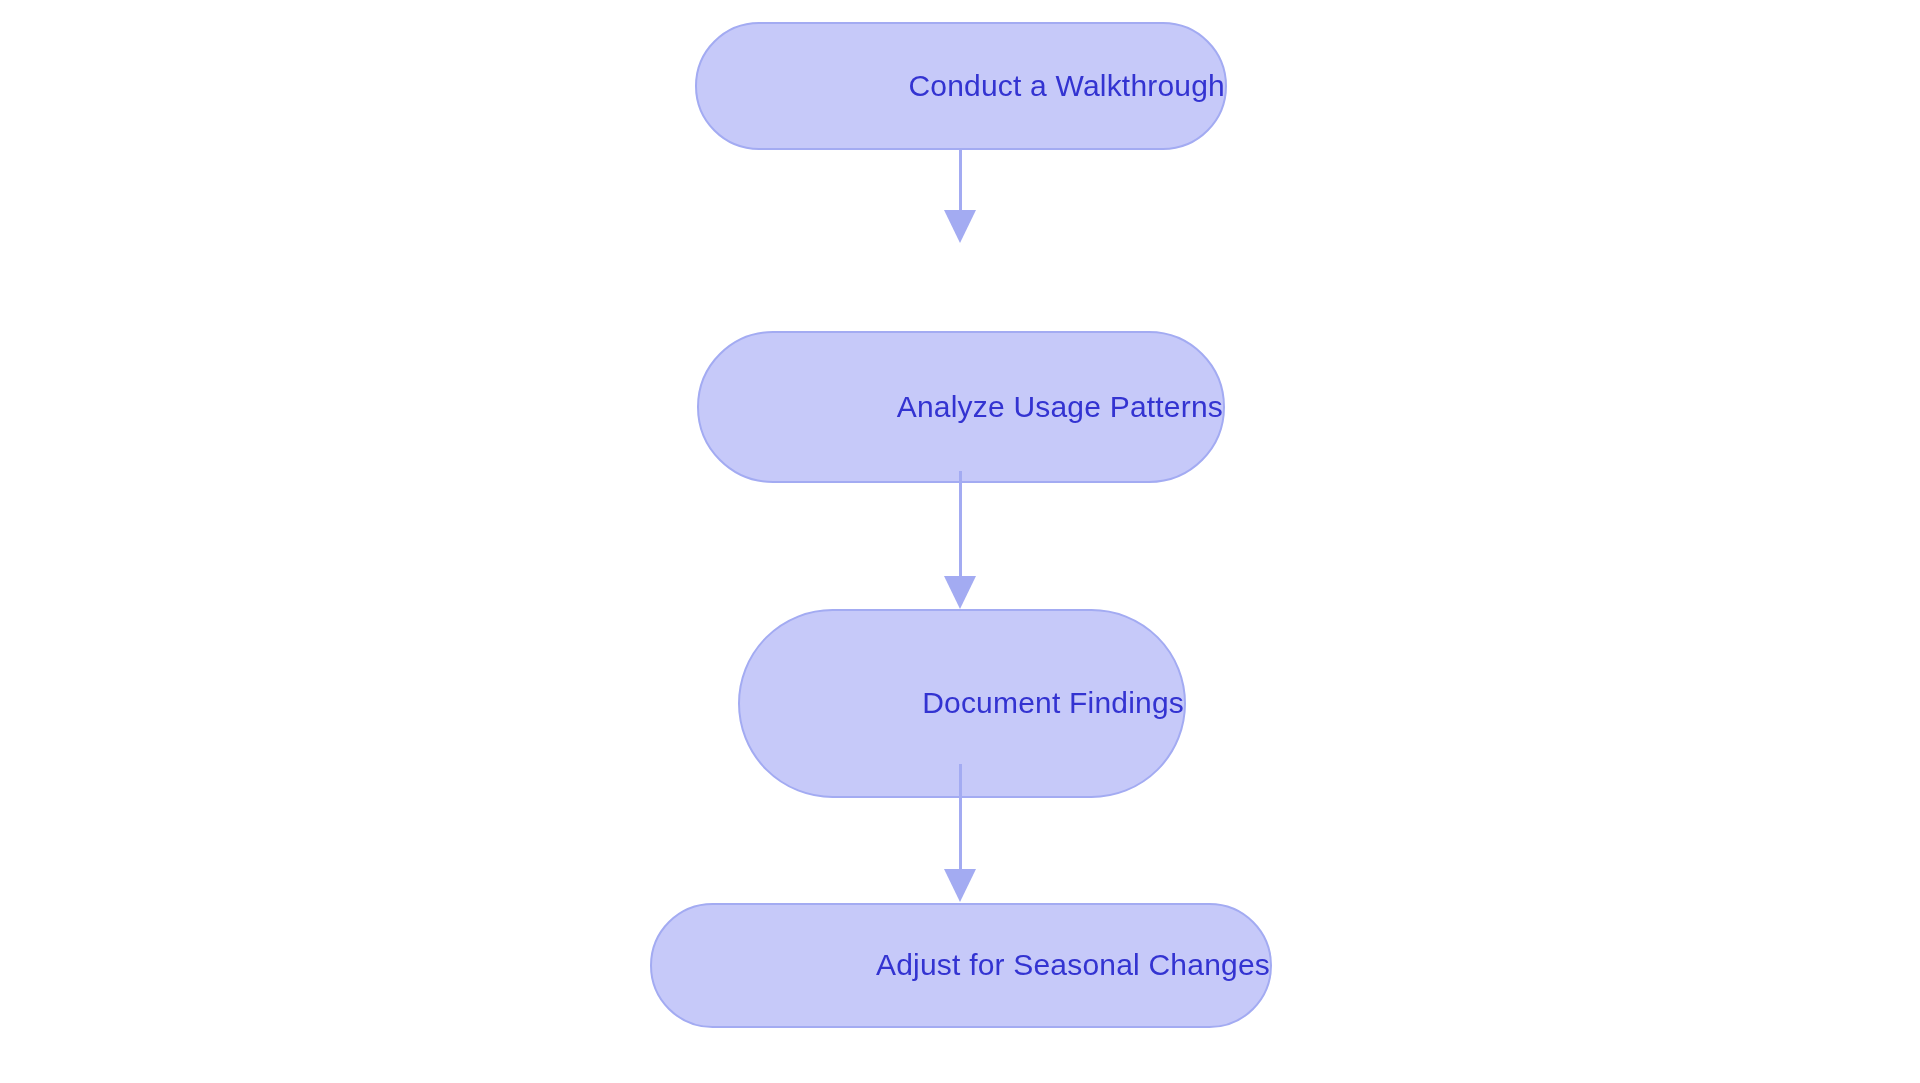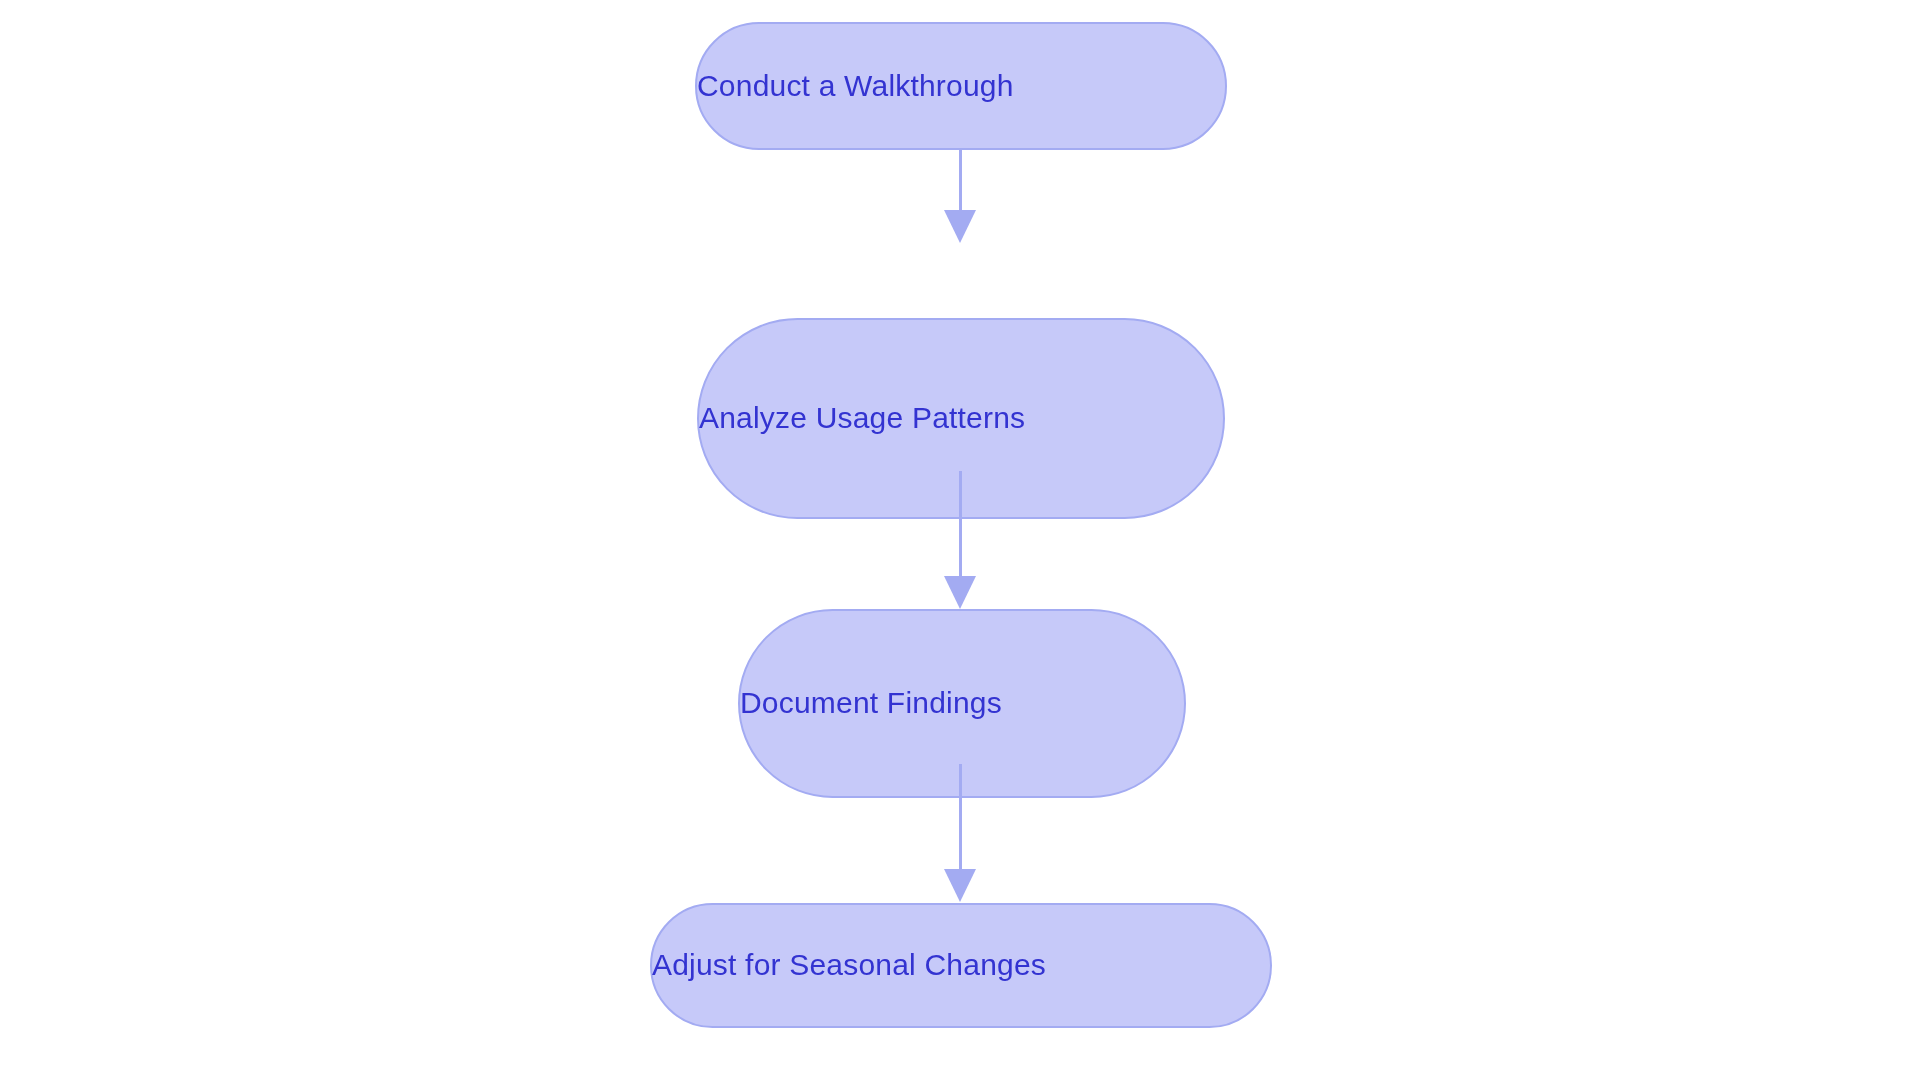--- a/index.html
+++ b/index.html
@@ -18,21 +18,21 @@
     position: relative;
     width: 1920px;
     height: 1083px;
     background: #ffffff;
   }
   .flow-node {
     position: absolute;
     box-sizing: border-box;
     display: flex;
     align-items: center;
-    justify-content: flex-start;
+    justify-content: flex-end;
     background: #c6c9f9;
     border: 2px solid #a3abf2;
     border-radius: 999px;
     color: #3333d1;
     font-size: 30px;
     font-weight: 400;
     letter-spacing: 0.2px;
     line-height: 1.15;
     white-space: nowrap;
     text-align: center;
@@ -56,21 +56,21 @@
   .edge-head {
     position: absolute;
     width: 0;
     height: 0;
     border-left: 16px solid transparent;
     border-right: 16px solid transparent;
     border-top: 33px solid #a3abf2;
   }
   
   #node-0 { left: 695px; top: 22px;  width: 532px; height: 128px; }
-  #node-1 { left: 697px; top: 318px; width: 528px; height: 201px; }
+  #node-1 { left: 697px; top: 331px; width: 528px; height: 152px; }
   #node-2 { left: 738px; top: 609px; width: 448px; height: 189px; }
   #node-3 { left: 650px; top: 903px; width: 622px; height: 125px; }
 
   
   #edge-0 .edge-line { left: 959px; top: 150px; height: 86px; }
   #edge-0 .edge-head { left: 944px; top: 210px; }
   #edge-1 .edge-line { left: 959px; top: 471px; height: 113px; }
   #edge-1 .edge-head { left: 944px; top: 576px; }
   #edge-2 .edge-line { left: 959px; top: 764px; height: 114px; }
   #edge-2 .edge-head { left: 944px; top: 869px; }

